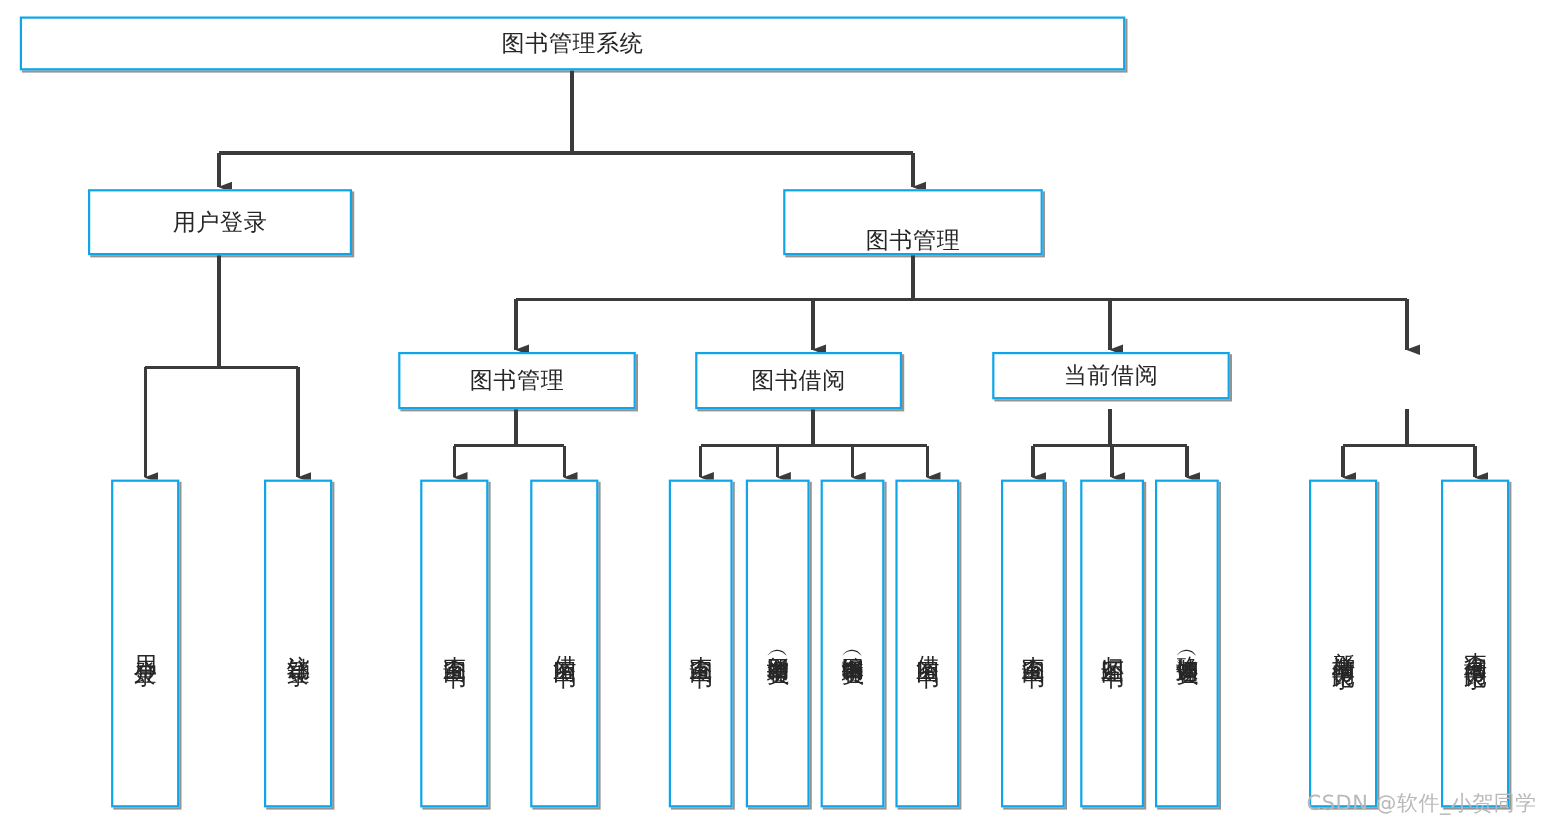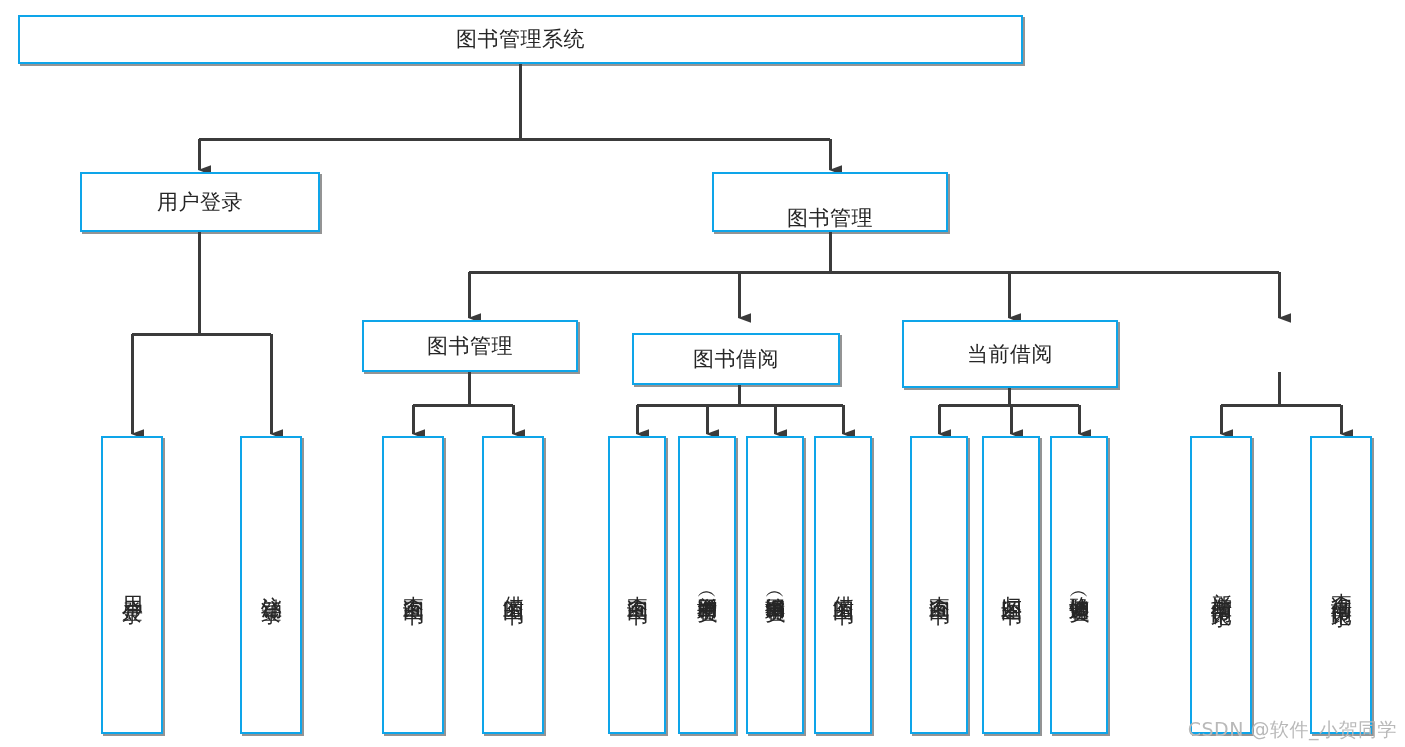--- a/index.html
+++ b/index.html
@@ -135,24 +135,24 @@
   <div class="node" style="left:80px; top:172px; width:240px; height:60px;">
     <span class="lbl">用户登录</span>
   </div>
   <div class="node" style="left:712px; top:172px; width:236px; height:60px;align-items:flex-end;">
     <span class="lbl">图书管理</span>
   </div>
 
   <div class="node" style="left:362px; top:320px; width:216px; height:52px;">
     <span class="lbl">图书管理</span>
   </div>
-  <div class="node" style="left:632px; top:333px; width:208px; height:52px;">
+  <div class="node" style="left:632px; top:320px; width:188px; height:52px;">
     <span class="lbl">图书借阅</span>
   </div>
-  <div class="node" style="left:902px; top:320px; width:216px; height:68px;">
+  <div class="node" style="left:902px; top:320px; width:216px; height:43px;">
     <span class="lbl">当前借阅</span>
   </div>
 
   <div class="node vert" style="left:101px; top:436px; width:62px; height:298px;">
     <span class="lbl">用户登录</span>
   </div>
   <div class="node vert" style="left:240px; top:436px; width:62px; height:298px;">
     <span class="lbl">注销登录</span>
   </div>
 

